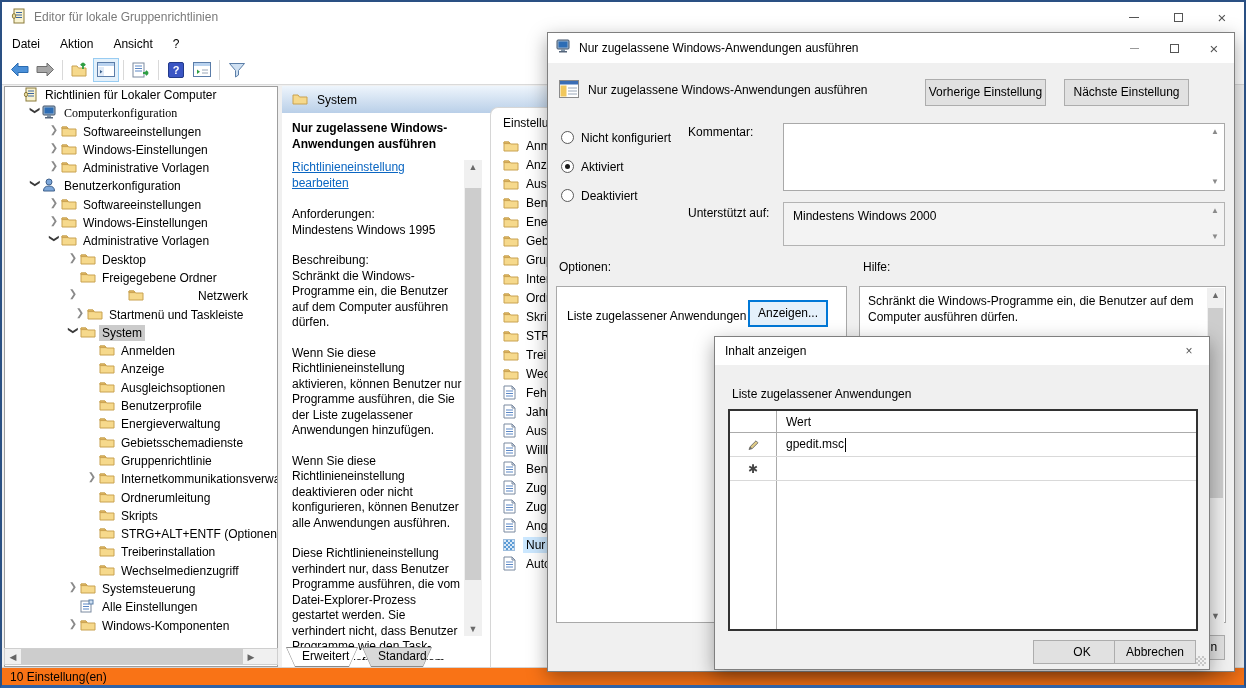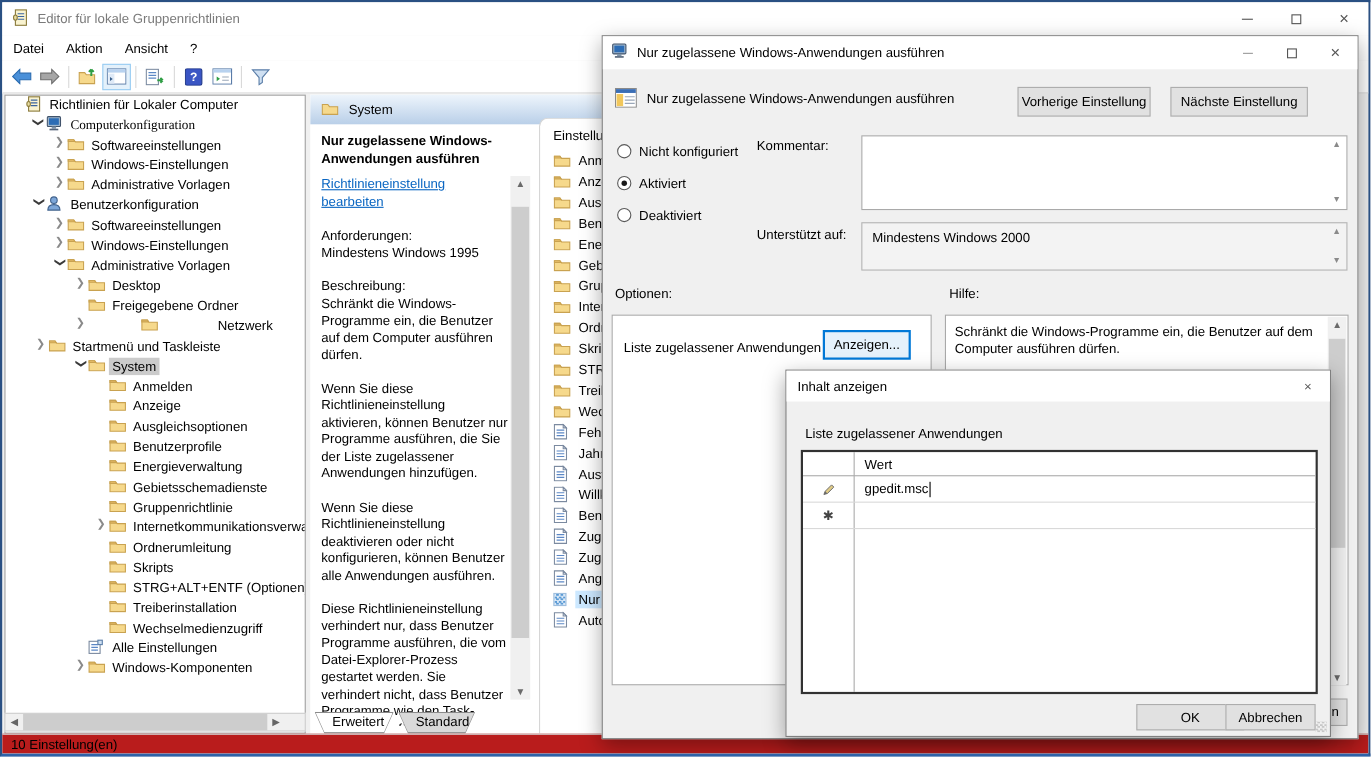--- a/index.html
+++ b/index.html
@@ -59,21 +59,21 @@
 
   
   #tabs { position:absolute; left:284px; top:645px; height:20px; display:flex; }
   .tab { position:relative; height:20px; margin-right:4px; }
   .tab .shape { position:absolute; inset:0; clip-path:polygon(9px 0, calc(100% - 9px) 0, 100% 100%, 0 100%); transform:scaleY(-1); background:#8a8a8a; }
   .tab .inner { position:absolute; inset:1px; clip-path:polygon(8px 0, calc(100% - 8px) 0, 100% 100%, 0 100%); transform:scaleY(-1); background:#d9d9d9; }
   .tab.active .inner { background:#fff; }
   .tab .tlabel2 { position:relative; padding:2px 16px 0 16px; display:block; }
 
   
-  #statusbar { position:absolute; left:0; bottom:0; width:100%; height:18px; background:#b91c1c; border-top:1px solid #d4d4d4; display:flex; align-items:center; padding-left:8px; }
+  #statusbar { position:absolute; left:0; bottom:0; width:100%; height:18px; background:#f97316; border-top:1px solid #d4d4d4; display:flex; align-items:center; padding-left:8px; }
 
   
   .dialog { position:absolute; background:#f0f0f0; border:1px solid #7f7f7f; box-shadow:0 6px 18px rgba(0,0,0,.35); }
   .dtitlebar { height:30px; background:#fff; display:flex; align-items:center; }
   .dtitlebar .dicon { margin:0 7px 0 8px; }
   .dctrl { width:40px; height:30px; display:flex; align-items:center; justify-content:center; color:#555; }
   #dlg-main { left:545px; top:30px; width:688px; height:640px; }
   #dlg-head { position:absolute; left:0; top:31px; width:100%; height:52px; display:flex; align-items:center; }
   #dlg-head .hicon { margin:0 9px 0 11px; }
   .btn { background:#e1e1e1; border:1px solid #adadad; text-align:center; }
@@ -327,21 +327,21 @@
         <div class="trow" style="padding-left: 61px; gap: 48px;">
           <span class="exp collapsed"></span>
           <span class="ticon">
             <svg width="16" height="13">
               <path d="M1 3 L6 3 L7.5 5 L15 5 L15 12 L1 12 Z" fill="#f6d98c" stroke="#c9a250"></path>
               <path d="M1 3 L6 3 L7 4.6 L1 4.6 Z" fill="#e9bf6b" stroke="#c9a250"></path>
             </svg>
           </span>
           <span class="tlabel">Netzwerk</span>
         </div>
-        <div class="trow" style="padding-left: 25px;">
+        <div class="trow" style="padding-left: 68px;">
           <span class="exp collapsed"></span>
           <span class="ticon">
             <svg width="16" height="13">
               <path d="M1 3 L6 3 L7.5 5 L15 5 L15 12 L1 12 Z" fill="#f6d98c" stroke="#c9a250"></path>
               <path d="M1 3 L6 3 L7 4.6 L1 4.6 Z" fill="#e9bf6b" stroke="#c9a250"></path>
             </svg>
           </span>
           <span class="tlabel">Startmenü und Taskleiste</span>
         </div>
         <div class="trow selected" style="padding-left: 61px;">
@@ -476,20 +476,30 @@
         </div>
         <div class="trow" style="padding-left: 80px;">
           <span class="exp "></span>
           <span class="ticon">
             <svg width="16" height="13">
               <path d="M1 3 L6 3 L7.5 5 L15 5 L15 12 L1 12 Z" fill="#f6d98c" stroke="#c9a250"></path>
               <path d="M1 3 L6 3 L7 4.6 L1 4.6 Z" fill="#e9bf6b" stroke="#c9a250"></path>
             </svg>
           </span>
           <span class="tlabel">Wechselmedienzugriff</span>
+        </div>
+        <div class="trow" style="padding-left: 61px;">
+          <span class="exp collapsed"></span>
+          <span class="ticon">
+            <svg width="16" height="13">
+              <path d="M1 3 L6 3 L7.5 5 L15 5 L15 12 L1 12 Z" fill="#f6d98c" stroke="#c9a250"></path>
+              <path d="M1 3 L6 3 L7 4.6 L1 4.6 Z" fill="#e9bf6b" stroke="#c9a250"></path>
+            </svg>
+          </span>
+          <span class="tlabel">Systemsteuerung</span>
         </div>
         <div class="trow" style="padding-left: 61px;">
           <span class="exp "></span>
           <span class="ticon">
             <svg width="14" height="14">
               <rect x="1" y="2" width="10" height="11" fill="#fff" stroke="#7b8aa0"></rect>
               <line x1="3" y1="5" x2="9" y2="5" stroke="#5b87c5"></line>
               <line x1="3" y1="7.5" x2="9" y2="7.5" stroke="#5b87c5"></line>
               <line x1="3" y1="10" x2="9" y2="10" stroke="#5b87c5"></line>
               <rect x="9" y="1" width="4" height="4" fill="#cfe0f2" stroke="#5b7ea8"></rect>

